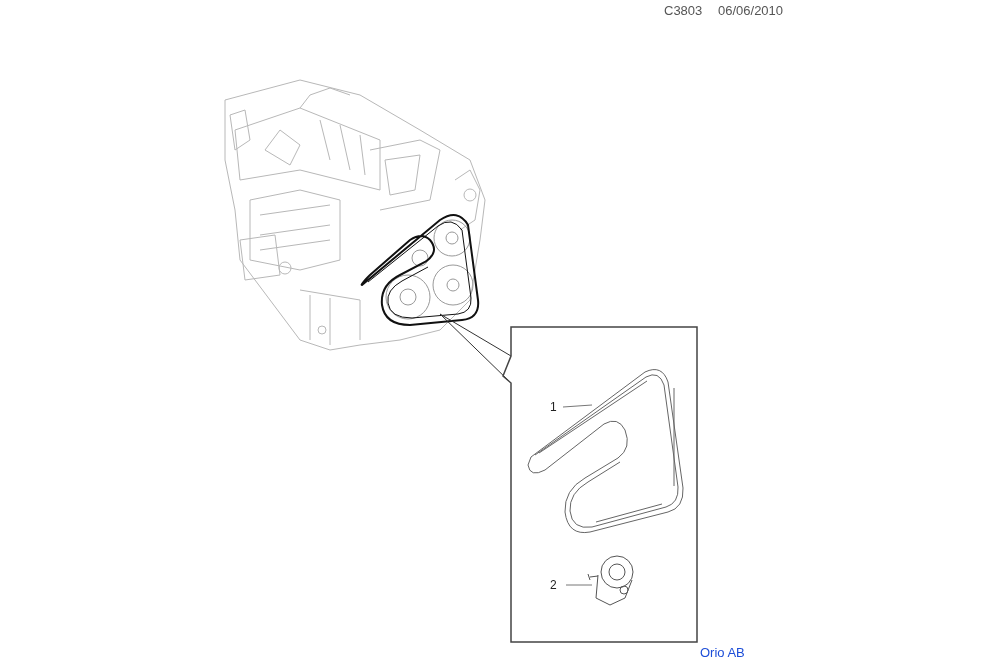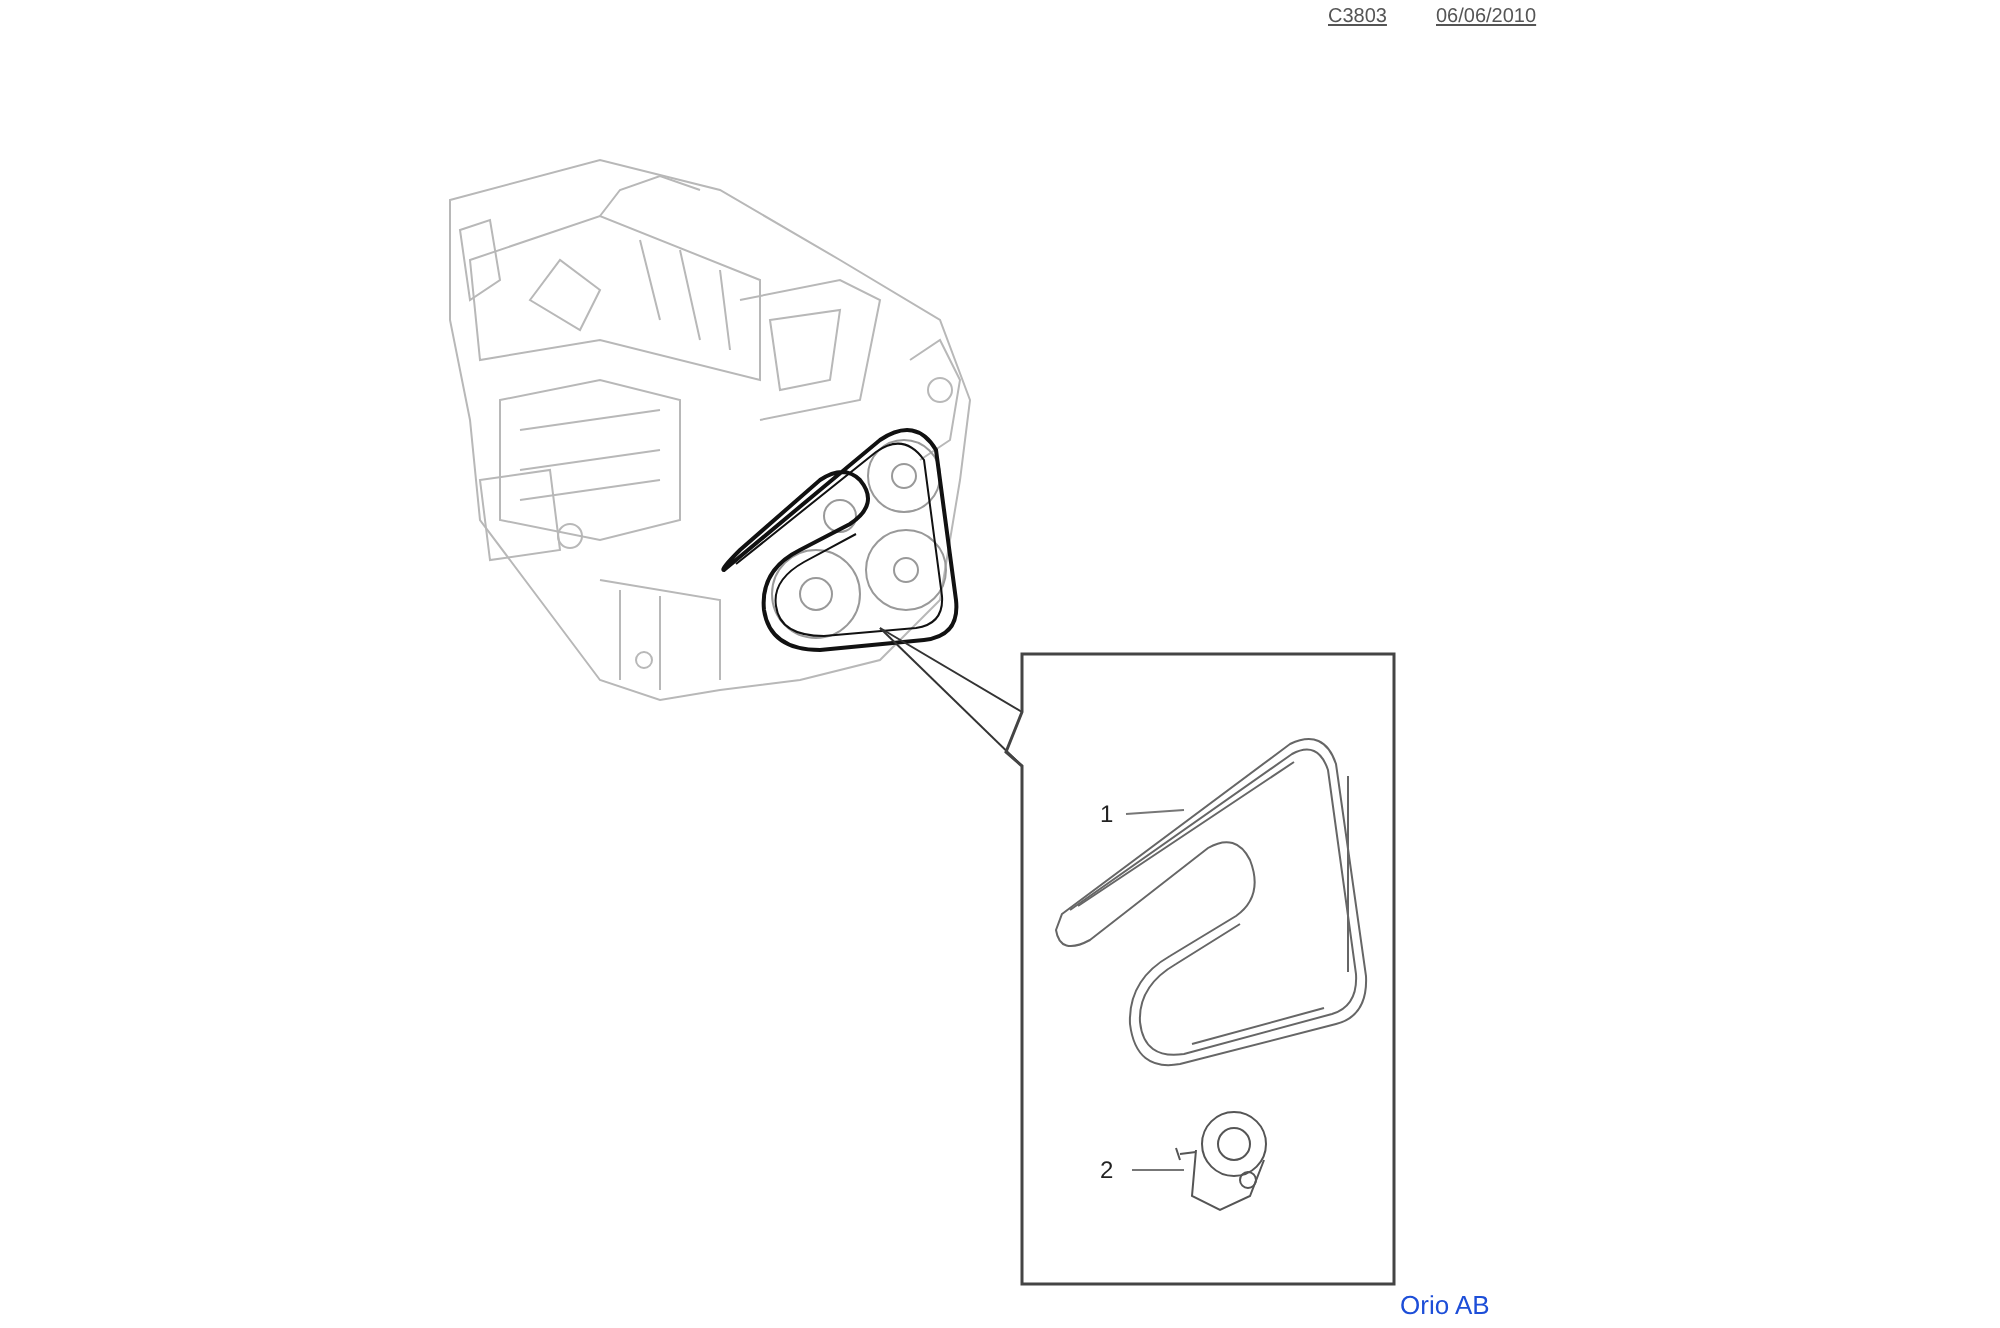--- a/index.html
+++ b/index.html
@@ -1,18 +1,18 @@
 <!DOCTYPE html>
 <html><head>
 <meta charset="utf-8">
 <style>
   html, body { margin:0; padding:0; background:#ffffff; }
   body { width:1000px; height:664px; position:relative; overflow:hidden;
          font-family:"Liberation Sans", sans-serif; }
-  .hdr { position:absolute; top:3px; font-size:10px; color:#555;text-decoration:underline; }
+  .hdr { position:absolute; top:3px; font-size:13px; color:#555; }
   .footer { position:absolute; left:700px; top:645px; font-size:13px; color:#1d4ed8; }
   svg { position:absolute; left:0; top:0; }
   .callout { position:absolute; font-size:12px; color:#222; }
 </style>
 </head>
 <body>
 
 <div class="hdr" style="left:664px;">C3803</div>
 <div class="hdr" style="left:718px;">06/06/2010</div>
 

